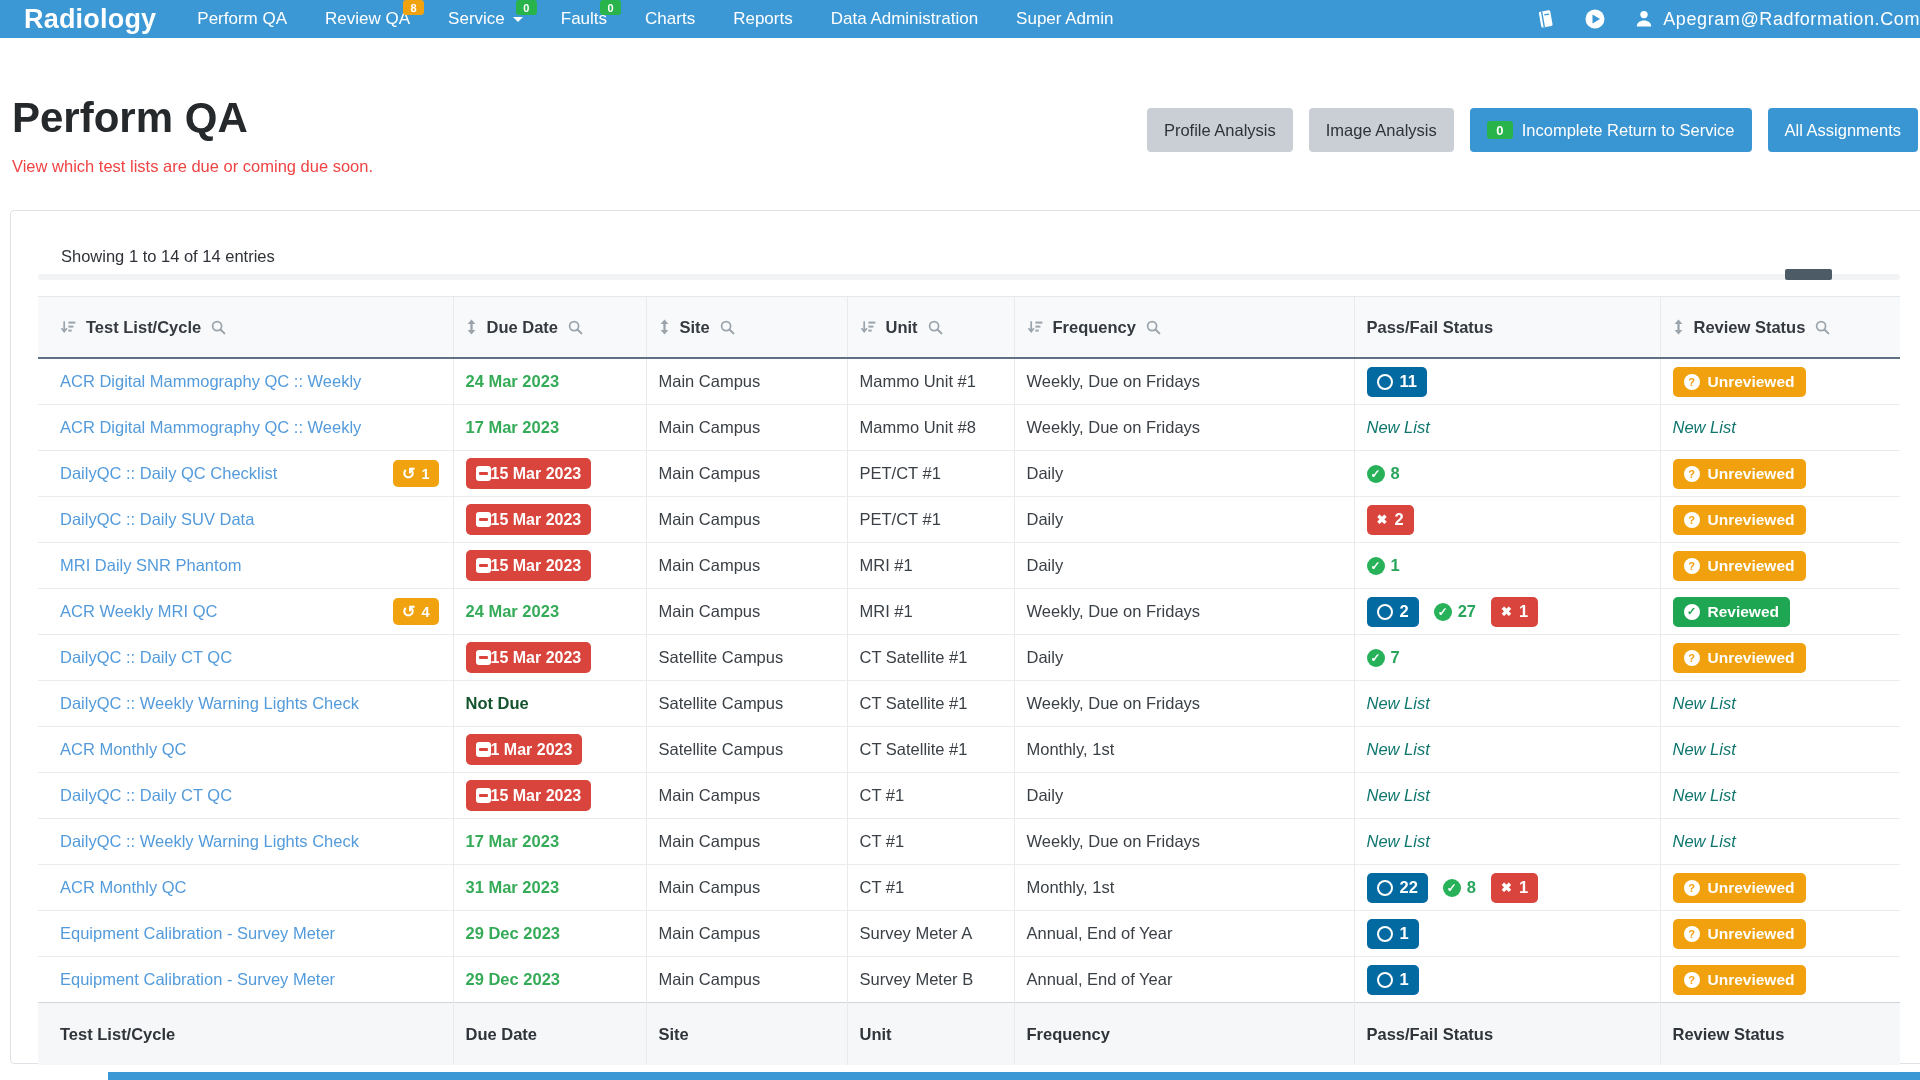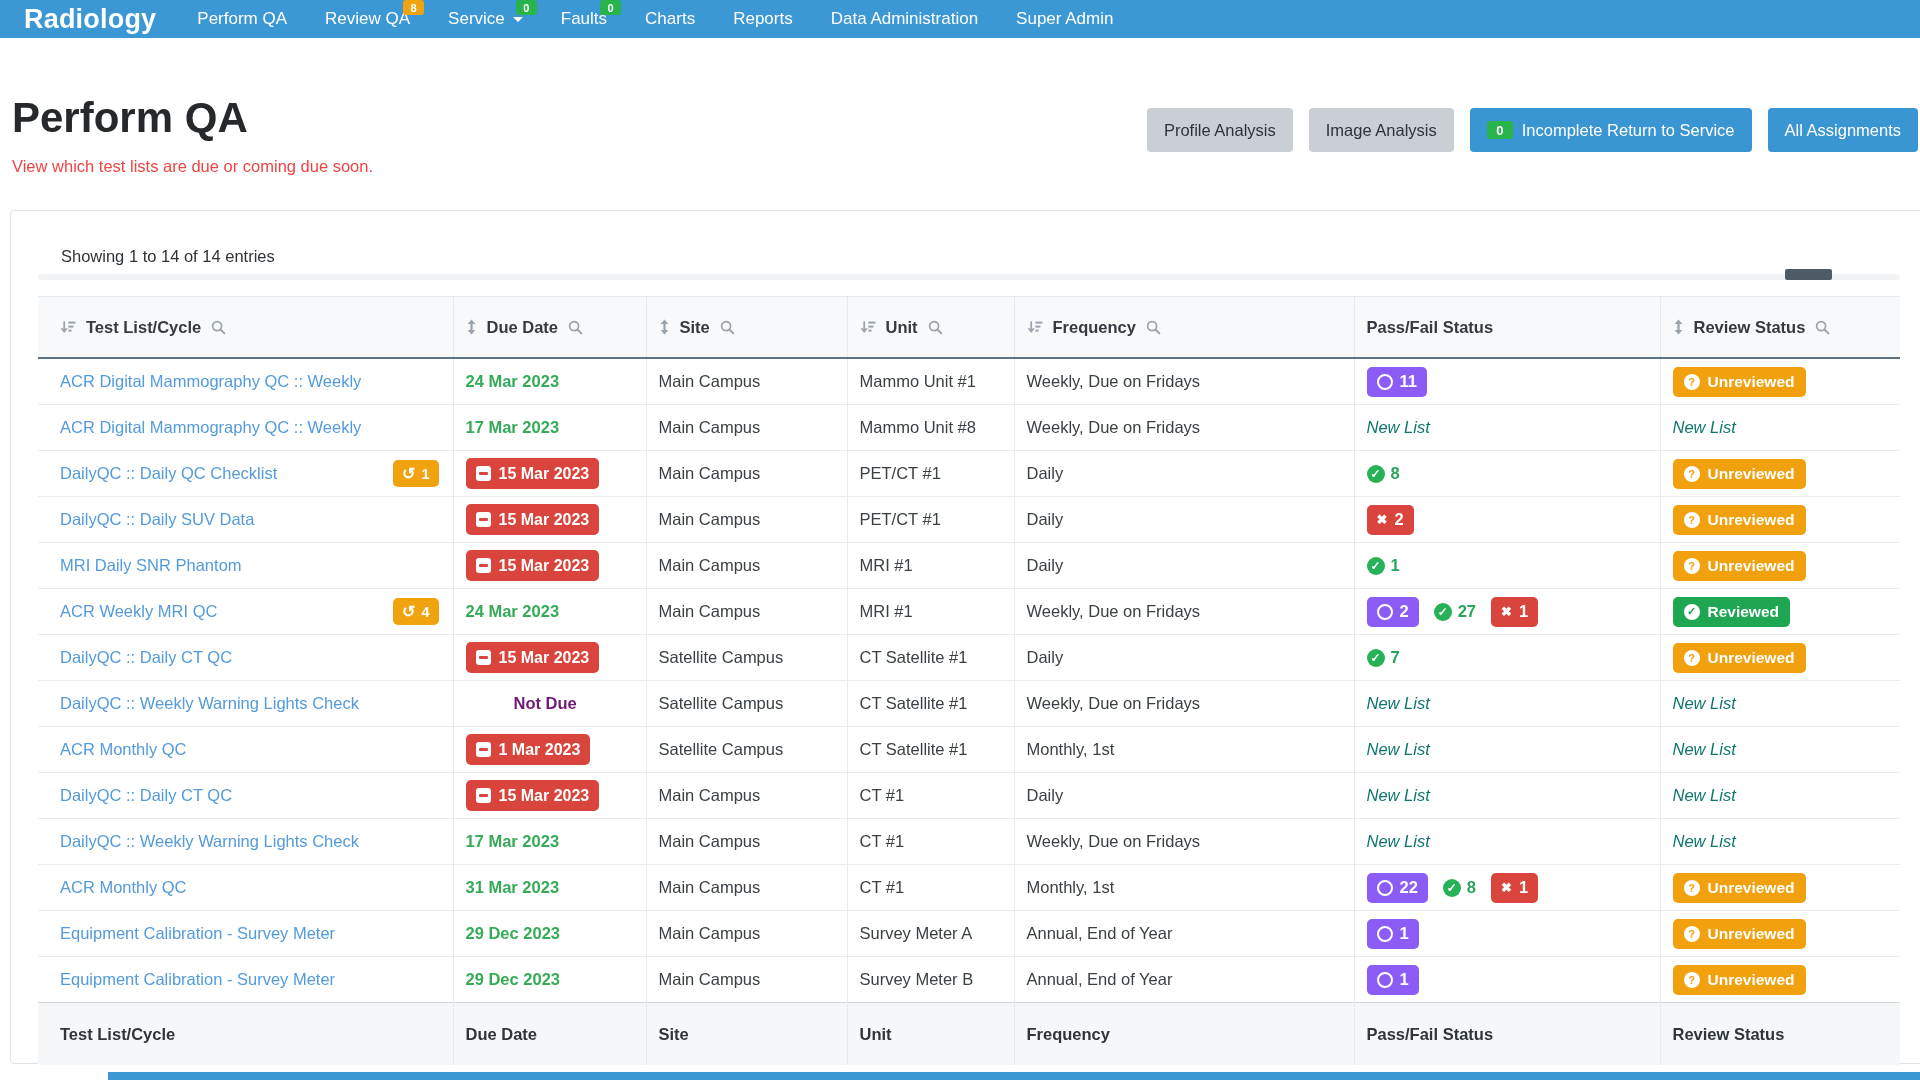--- a/index.html
+++ b/index.html
@@ -54,37 +54,37 @@
            border-bottom:2px solid #5e7284;padding:0;}
   .thwrap{display:flex;align-items:center;gap:10px;padding:0 12px;
           font-size:16.5px;font-weight:bold;color:#343a40;white-space:nowrap;}
   th:first-child .thwrap{padding-left:22px;}
   tbody td{height:45px;padding:0 12px;font-size:16.5px;color:#3a4046;
            border-top:1px solid #e9ebee;white-space:nowrap;}
   tbody td:first-child{padding-left:22px;padding-right:14px;}
   .namecell{display:flex;align-items:center;justify-content:space-between;}
   .testlink{color:#539bdb;text-decoration:none;cursor:pointer;}
   .due-future{color:#35ab58;font-weight:bold;}
-  .due-notdue{color:#701a75;font-weight:bold;margin-left:48px;}
-  .due-badge{display:inline-flex;align-items:center;gap:8px;background:#d9453c;
+  .due-notdue{color:#14532d;font-weight:bold;}
+  .due-badge{display:inline-flex;align-items:center;background:#d9453c;
              color:#fff;font-weight:bold;font-size:16px;height:31px;
              padding:0 10px;border-radius:5px;}
   .msq{width:15px;height:15px;background:#fff;border-radius:3px;position:relative;
        display:inline-block;flex:0 0 auto;}
   .mbar{position:absolute;left:3px;top:6px;width:9px;height:3px;background:#d9453c;
         border-radius:1px;}
   .hist{display:inline-flex;align-items:center;gap:6px;background:#f0a30f;
         color:#fff;font-weight:bold;font-size:14.5px;height:27px;padding:0 9px;
         border-radius:5px;margin-left:8px;cursor:pointer;}
   .hicon{font-size:16px;line-height:1;}
   .pfcell{display:flex;align-items:center;gap:15px;}
   .b-gray,.b-red{display:inline-flex;align-items:center;gap:7px;color:#fff;
         font-weight:bold;font-size:16.5px;height:30px;padding:0 10px;
         border-radius:5px;}
-  .b-gray{background:#8b5cf6;}
+  .b-gray{background:#0369a1;}
   .b-red{background:#d9453c;}
   .circ{width:12px;height:12px;border:2.5px solid #fff;border-radius:50%;}
   .xx{font-size:13px;}
   .pf-pass{display:inline-flex;align-items:center;gap:6px;color:#28a55b;
            font-weight:bold;font-size:16.5px;}
   .ckc{width:18px;height:18px;border-radius:50%;background:#27b159;color:#fff;
        font-size:12px;font-weight:bold;display:flex;align-items:center;
        justify-content:center;}
   .newlist{font-style:italic;color:#0f766e;}
   .rv{display:inline-flex;align-items:center;gap:8px;color:#fff;font-weight:bold;
@@ -129,20 +129,44 @@
       <div class="nav-item">
         <span>Reports</span>
       </div>
       <div class="nav-item">
         <span>Data Administration</span>
       </div>
       <div class="nav-item">
         <span>Super Admin</span>
       </div>
     </div>
+  <div class="nav-right">
+    <span class="nav-icon">
+      <svg width="21" height="21" viewBox="0 0 21 21">
+          <g transform="rotate(-10 10 10)">
+        <rect x="5" y="2" width="11.5" height="16" rx="1.6" fill="#fff"></rect>
+        <rect x="7.2" y="2" width="1.4" height="16" fill="#3c98d5"></rect>
+        <rect x="10" y="5.2" width="4.8" height="1.3" fill="#3c98d5"></rect>
+      </g>
+        </svg>
+    </span>
+    <span class="nav-icon">
+      <svg width="22" height="22" viewBox="0 0 22 22">
+        <circle cx="11" cy="11" r="9.5" fill="#fff"></circle>
+        <polygon points="8.5,6.5 16,11 8.5,15.5" fill="#3c98d5"></polygon>
+      </svg>
+    </span>
+    <span class="user-wrap">
+      <svg width="20" height="20" viewBox="0 0 20 20">
+        <circle cx="10" cy="5.6" r="3.7" fill="#fff"></circle>
+        <path d="M2.8 17.6c0-4 3.2-6.2 7.2-6.2s7.2 2.2 7.2 6.2z" fill="#fff"></path>
+      </svg>
+      <span>Apegram@Radformation.Com</span>
+    </span>
+  </div>
 </div>
 
 <div class="page-title">Perform QA</div>
 <div class="page-sub">View which test lists are due or coming due soon.</div>
 <div class="head-buttons">
     <button class="btn gray">
       <span>Profile Analysis</span>
     </button>
     <button class="btn gray">
       <span>Image Analysis</span>

